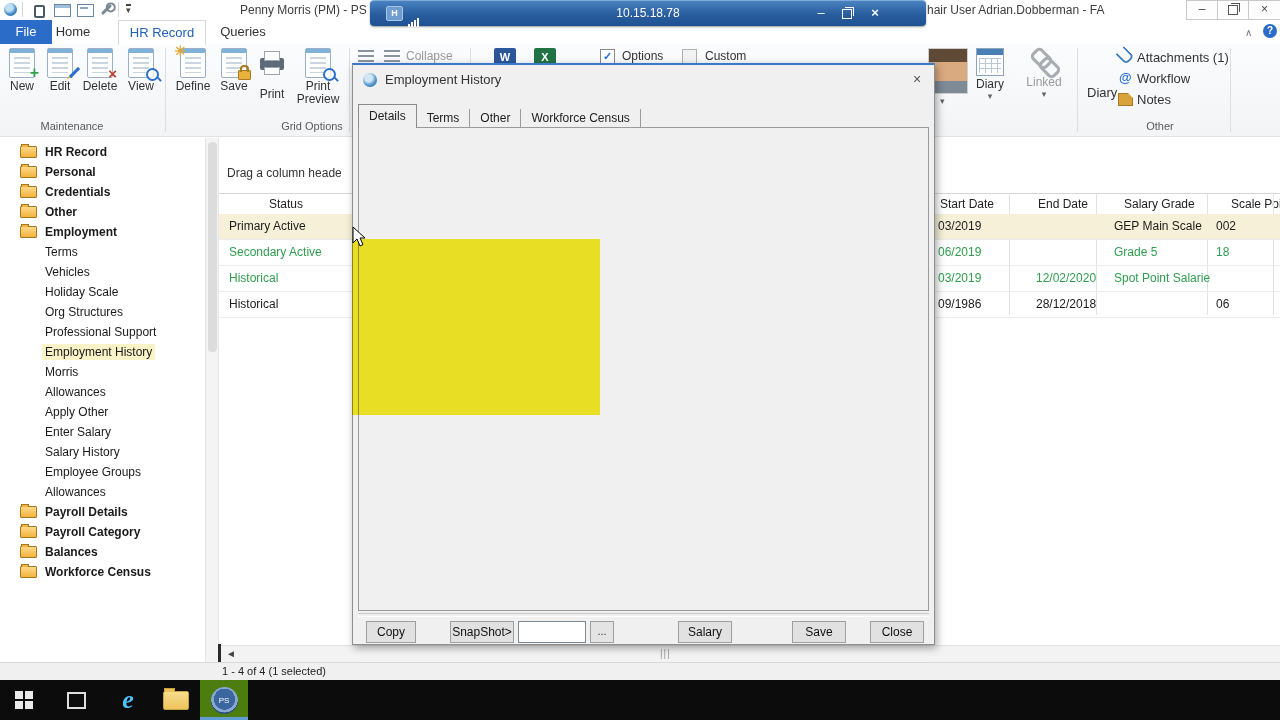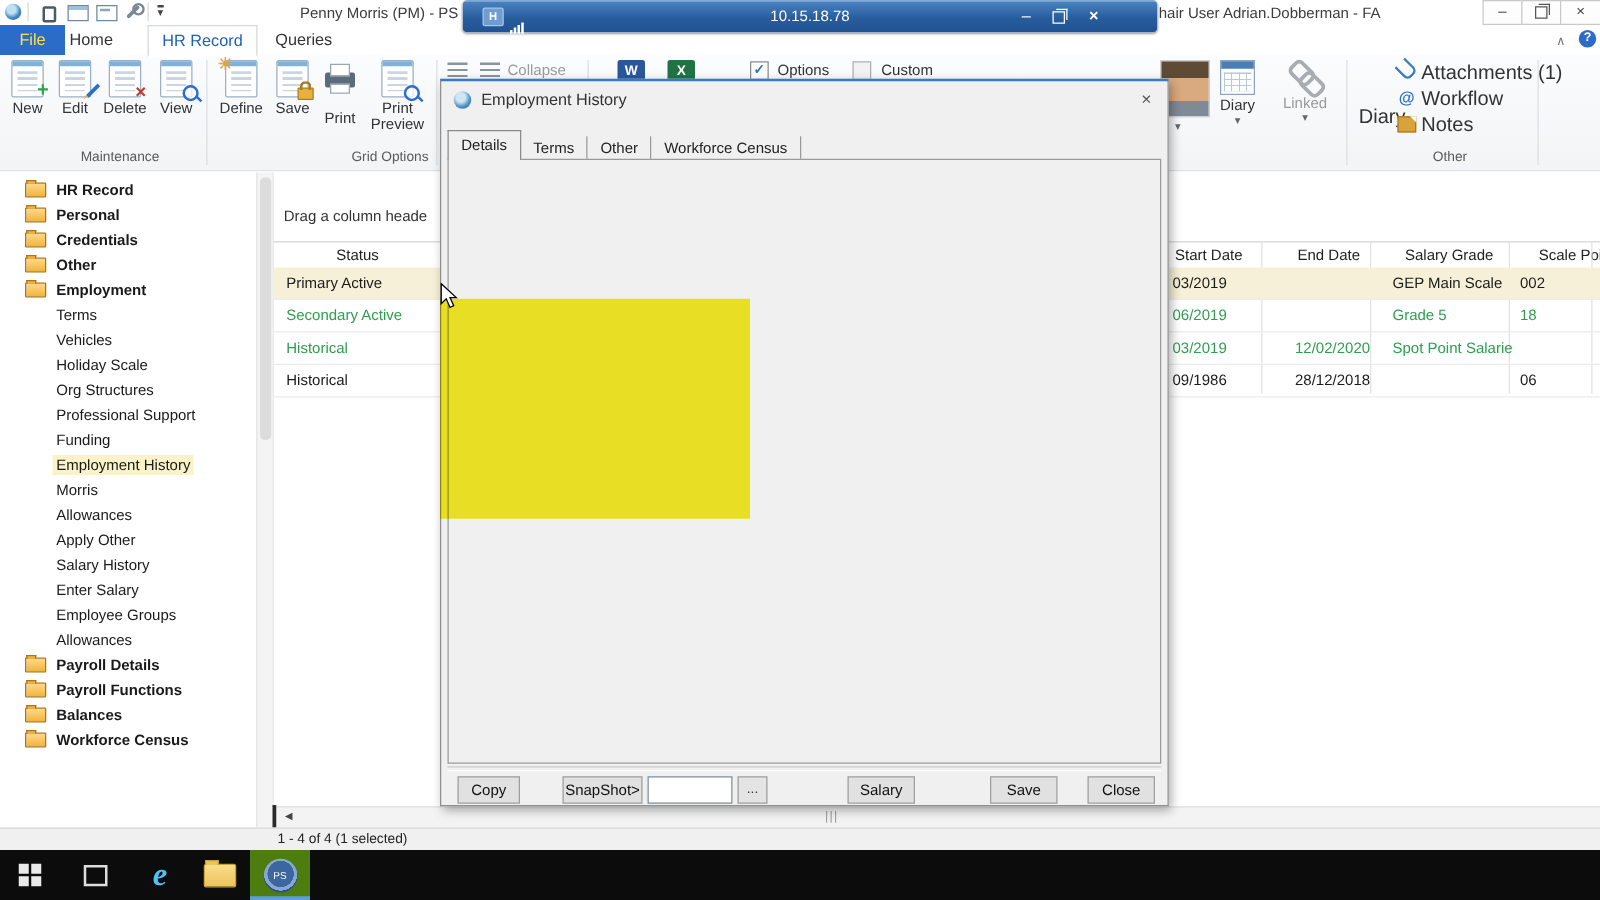--- a/index.html
+++ b/index.html
@@ -36,21 +36,21 @@
   .sig{left:38px;top:8px;}
   .sig i{display:inline-block;width:2px;background:#fff;margin-right:1px;vertical-align:bottom;}
   .sig i:nth-child(1){height:3px}.sig i:nth-child(2){height:5px}.sig i:nth-child(3){height:7px}.sig i:nth-child(4){height:9px}
   .octl{top:4px;color:#fff;font-size:13px;line-height:16px;width:22px;text-align:center;}
   .orsq{width:8px;height:8px;border:1px solid #fff;position:relative;margin:4px auto 0;}
   .orsq::before{content:"";position:absolute;left:2px;top:-3px;width:8px;height:8px;border:1px solid #fff;border-left:none;border-bottom:none;}
 
   
   .tabrow{left:0;top:20px;width:1280px;height:24px;border-bottom:2px solid #2a6cc8;background:#fff;}
   .rtab{height:24px;line-height:24px;text-align:center;font-size:13px;color:#333;}
-  .rtab.file{background:#2a6cc8;color:#fde047;}
+  .rtab.file{background:#2a6cc8;color:#ffffff;}
   .rtab.active{background:#fff;color:#1e5fb8;border:1px solid #d5d9dd;border-bottom:2px solid #fff;
                height:23px;box-sizing:content-box;z-index:2;}
   .helpq{width:14px;height:14px;border-radius:50%;background:#2a6cc8;color:#fff;font-size:10px;
          font-weight:bold;text-align:center;line-height:14px;}
   .ribchev{font-size:10px;color:#777;}
 
   
   .ribbon{left:0;top:44px;width:1280px;height:92px;background:linear-gradient(#fbfcfd,#f3f4f6);
           border-bottom:1px solid #e0e2e5;}
   .rsepv{width:1px;background:#dcdee1;top:4px;height:84px;}
@@ -88,21 +88,21 @@
   .chain{position:relative;width:24px;height:26px;margin:0 auto;}
   .chain::before,.chain::after{content:"";position:absolute;width:9px;height:15px;border:3px solid #a8adb2;border-radius:5px;}
   .chain::before{left:2px;top:0;transform:rotate(-45deg);}
   .chain::after{left:10px;top:9px;transform:rotate(-45deg);}
   .avatar{width:38px;height:44px;background:linear-gradient(#5e4a35 0 30%,#d9a97f 30% 72%,#7e8a96 72%);border:1px solid #cfcfcf;}
   .ddarr{font-size:9px;color:#666;text-align:center;}
   .clip{width:8px;height:13px;border:2px solid #3f7fbf;border-top:none;border-radius:0 0 5px 5px;transform:rotate(-45deg);}
   .atglyph{color:#2a6fd0;font-weight:bold;font-size:13px;}
   .noteico{position:relative;width:13px;height:11px;background:#d9a33c;border:1px solid #a87b22;}
   .noteico::after{content:"";position:absolute;right:-1px;top:-1px;border-left:5px solid transparent;border-top:5px solid #fff;}
-  .smalllbl{font-size:16px;color:#333;}
+  .smalllbl{font-size:13px;color:#333;}
 
   
   .sidebar{left:0;top:138px;width:205px;height:524px;background:#fff;}
   .titem{display:flex;align-items:center;height:20px;padding-left:20px;font-size:12px;color:#1a1a1a;}
   .titem.folder{font-weight:bold;}
   .ticon{width:15px;height:10px;background:linear-gradient(#fdd98a,#f3b33c);border:1px solid #a8761c;
          border-radius:1px;position:relative;margin-right:8px;flex:none;}
   .ticon::before{content:"";position:absolute;top:-3px;left:0px;width:6px;height:2px;background:#f3b33c;
          border:1px solid #a8761c;border-bottom:none;}
   .titem:not(.folder) .ticon{visibility:hidden;}
@@ -225,21 +225,21 @@
         <span class="badge b-x">×</span>
       </div>
     <div class="lbl">Delete</div>
     </div>
   <div class="abs bigbtn" style="left:122px;width:38px">
     <div class="docico">
         <span class="mag"></span>
       </div>
     <div class="lbl">View</div>
     </div>
-  <div class="abs glabel" style="left:26px;width:140px">Maintenance</div>
+  <div class="abs glabel" style="left:2px;width:140px">Maintenance</div>
   <div class="abs rsepv" style="left:165px"></div>
 
   <div class="abs bigbtn" style="left:172px;width:42px">
     <div class="docico">
         <span class="badge b-sun">☀</span>
       </div>
     <div class="lbl">Define</div>
     </div>
   <div class="abs bigbtn" style="left:216px;width:36px">
     <div class="docico">
@@ -333,63 +333,59 @@
       <span class="tlabel">Holiday Scale</span>
     </div>
     <div class="titem">
       <span class="ticon"></span>
       <span class="tlabel">Org Structures</span>
     </div>
     <div class="titem">
       <span class="ticon"></span>
       <span class="tlabel">Professional Support</span>
     </div>
-    <div class="titem">
-      <span class="ticon"></span>
-      <span class="tlabel">Funding</span>
-    </div>
     <div class="titem selected">
       <span class="ticon"></span>
       <span class="tlabel">Employment History</span>
     </div>
     <div class="titem">
       <span class="ticon"></span>
       <span class="tlabel">Morris</span>
     </div>
     <div class="titem">
       <span class="ticon"></span>
       <span class="tlabel">Allowances</span>
     </div>
     <div class="titem">
       <span class="ticon"></span>
       <span class="tlabel">Apply Other</span>
     </div>
     <div class="titem">
       <span class="ticon"></span>
+      <span class="tlabel">Enter Salary</span>
+    </div>
+    <div class="titem">
+      <span class="ticon"></span>
       <span class="tlabel">Salary History</span>
     </div>
     <div class="titem">
       <span class="ticon"></span>
-      <span class="tlabel">Enter Salary</span>
-    </div>
-    <div class="titem">
-      <span class="ticon"></span>
       <span class="tlabel">Employee Groups</span>
     </div>
     <div class="titem">
       <span class="ticon"></span>
       <span class="tlabel">Allowances</span>
     </div>
     <div class="titem folder">
       <span class="ticon"></span>
       <span class="tlabel">Payroll Details</span>
     </div>
     <div class="titem folder">
       <span class="ticon"></span>
-      <span class="tlabel">Payroll Functions</span>
+      <span class="tlabel">Payroll Category</span>
     </div>
     <div class="titem folder">
       <span class="ticon"></span>
       <span class="tlabel">Balances</span>
     </div>
     <div class="titem folder">
       <span class="ticon"></span>
       <span class="tlabel">Workforce Census</span>
     </div>
   </div>

